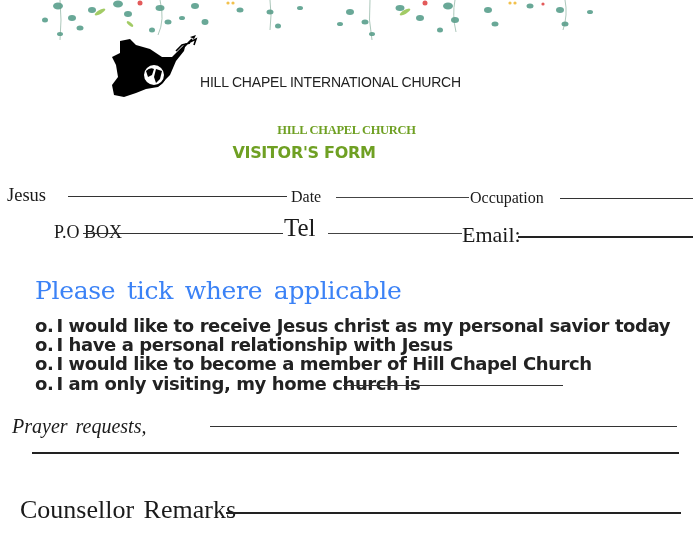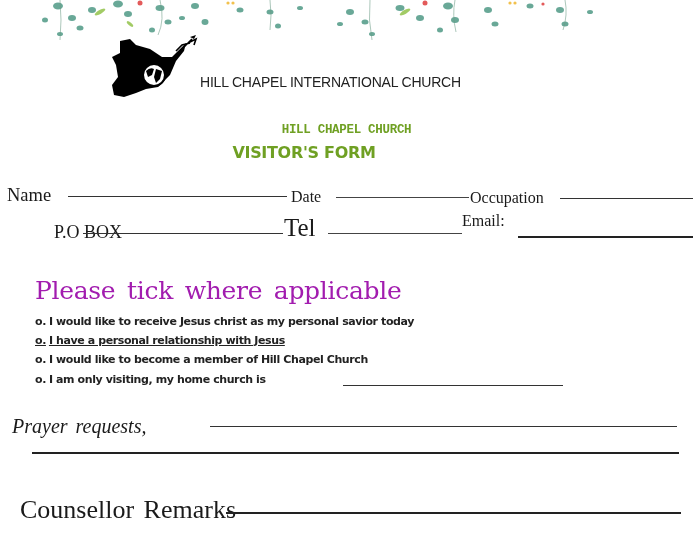--- a/index.html
+++ b/index.html
@@ -10,40 +10,40 @@
     }
     .abs { position: absolute; }
     .garland { left: 0; top: 0; width: 693px; height: 48px; }
     .logo { left: 110px; top: 35px; width: 90px; height: 62px; }
     .org-name {
       left: 200px; top: 49px; font-family: "Liberation Sans", sans-serif;
       font-size: 14px; color: #222; letter-spacing: -0.2px; white-space: nowrap; margin-top: 25px;
     }
     .form-sub {
       left: 0; width: 693px; top: 123px; text-align: center;
-      font-family: Liberation Mono, monospace; font-weight: bold;
+      font-family: Liberation Serif, serif; font-weight: bold;
       font-size: 12.5px; color: #6fa023; letter-spacing: -0.3px;
     }
     .form-title {
       left: 0; width: 608px; top: 143px; text-align: center;
       font-family: "DejaVu Sans", sans-serif; font-weight: bold;
       font-size: 16px; color: #6fa023; letter-spacing: -0.3px;
     }
     .lbl { white-space: nowrap; color: #1a1a1a; }
     .line { height: 0; border-top: 1.5px solid #333; }
     .line.thin { border-top: 1px solid #444; }
     .line.thick { border-top: 2px solid #222; }
     .tick-heading {
       left: 35px; top: 276px; font-family: "DejaVu Serif", serif;
-      font-size: 25px; color: #a21caf; word-spacing: 4px; white-space: nowrap;
+      font-size: 25px; color: #3b82f6; word-spacing: 4px; white-space: nowrap;
       letter-spacing: -0.3px;
     }
     .opt {
       left: 35px; font-family: "DejaVu Sans", sans-serif; font-weight: bold;
-      font-size: 11px; color: #222; white-space: nowrap; letter-spacing: -0.4px;
+      font-size: 18px; color: #222; white-space: nowrap; letter-spacing: -0.4px;
     }
     .opt .bullet { margin-right: 3px; }
   </style>
 </head>
 <body>
 
 <svg class="abs garland" viewBox="0 0 693 48">
   <g fill="#4f9a86" opacity="0.85">
     <ellipse cx="58" cy="6" rx="5" ry="3.5"></ellipse>
       <ellipse cx="72" cy="18" rx="4" ry="3"></ellipse>
@@ -111,40 +111,40 @@
   <path d="M36 36 Q40 32 44 34 L42 40 L38 42 Z M46 34 L52 36 L50 44 L46 48 L44 42 Z" fill="#000"></path>
   <path d="M66 16 L72 10 L80 8 M74 12 L82 4 M78 8 L86 4 L84 10" stroke="#000" stroke-width="1.6" fill="none"></path>
   <path d="M80 2 L86 0 L84 4 Z" fill="#000"></path>
 </svg>
 
 <div class="abs org-name">HILL CHAPEL INTERNATIONAL CHURCH</div>
 
 <div class="abs form-sub">HILL CHAPEL CHURCH</div>
 <div class="abs form-title">VISITOR'S FORM</div>
 
-<div class="abs lbl" style="left:7px; top:185px; font-size:18.5px;">Name</div>
+<div class="abs lbl" style="left:7px; top:185px; font-size:18.5px;">Jesus</div>
 <div class="abs line" style="left:68px; top:196px; width:219px;"></div>
 <div class="abs lbl" style="left:291px; top:188px; font-size:16px;">Date</div>
 <div class="abs line thin" style="left:336px; top:197px; width:133px;"></div>
 <div class="abs lbl" style="left:470px; top:189px; font-size:16px;">Occupation</div>
 <div class="abs line" style="left:560px; top:198px; width:133px;"></div>
 
 <div class="abs lbl" style="left:6px; top:222px; font-size:18px;margin-left:48px;">P.O BOX</div>
 <div class="abs line" style="left:83px; top:233px; width:200px;"></div>
 <div class="abs lbl" style="left:284px; top:214px; font-size:25px;">Tel</div>
 <div class="abs line thin" style="left:328px; top:233px; width:134px;"></div>
-<div class="abs lbl" style="left:462px; top:212px; font-size:16px;">Email:</div>
+<div class="abs lbl" style="left:462px; top:222px; font-size:22px;">Email:</div>
 <div class="abs line thick" style="left:518px; top:236px; width:175px;"></div>
 
 <div class="abs tick-heading">Please tick where applicable</div>
 
 <div class="abs opt" style="top:315px;">
   <span class="bullet">o.</span><span>I would like to receive Jesus christ as my personal savior today</span>
 </div>
-<div class="abs opt" style="top:334px;text-decoration:underline;">
+<div class="abs opt" style="top:334px;">
   <span class="bullet">o.</span><span>I have a personal relationship with Jesus</span>
 </div>
 <div class="abs opt" style="top:353px;">
   <span class="bullet">o.</span><span>I would like to become a member of Hill Chapel Church</span>
 </div>
 <div class="abs opt" style="top:373px;">
   <span class="bullet">o.</span><span>I am only visiting, my home church is</span>
 </div>
 <div class="abs line" style="left:343px; top:385px; width:220px;"></div>
 

